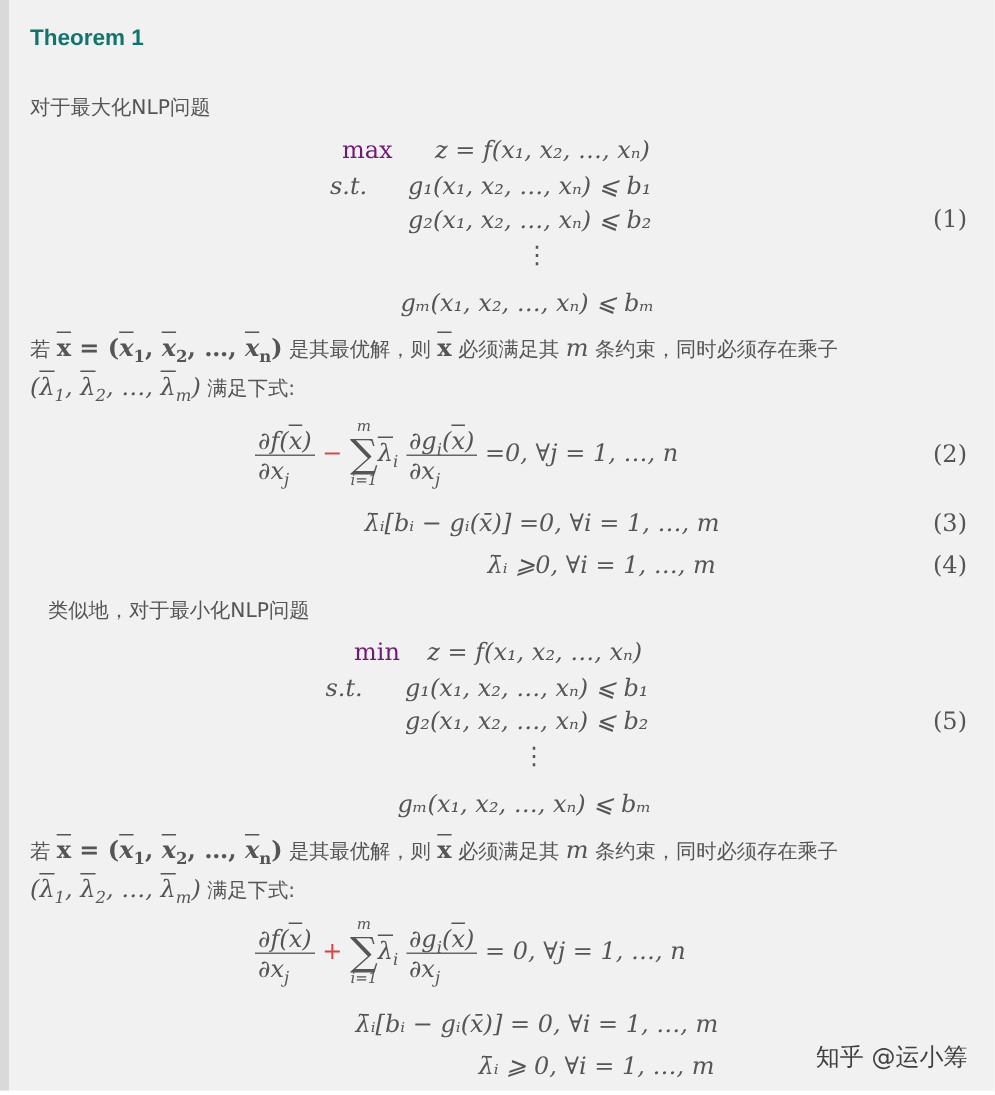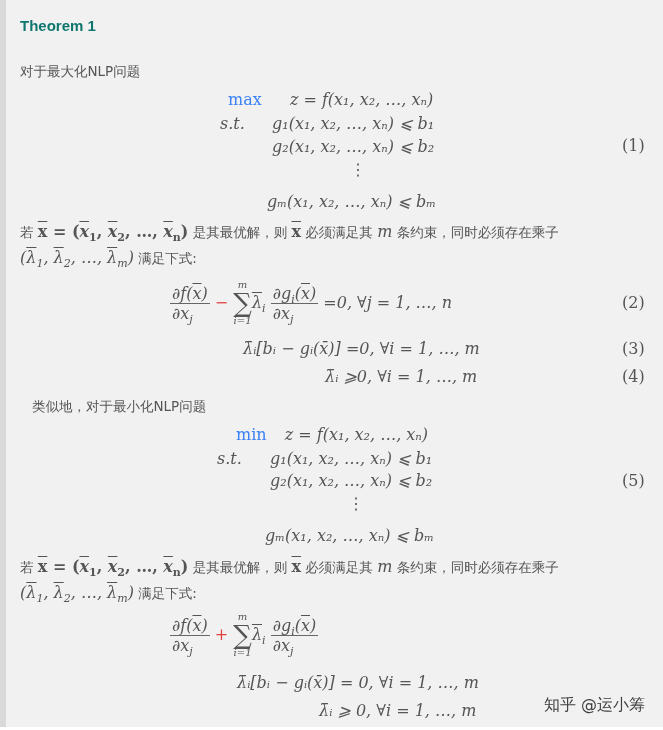--- a/index.html
+++ b/index.html
@@ -22,21 +22,21 @@
   }
   .cn {
     font-size: 13.5px; color: #555;
     font-family: "DejaVu Sans", sans-serif;
   }
   .math {
     font-family: "DejaVu Serif", "Liberation Serif", serif;
     font-style: italic; color: #555; font-size: 16px;
   }
   .up { font-style: normal; }
-  .red { color: #3b82f6; font-style: normal; }
+  .red { color: #701a75; font-style: normal; }
   .redop { color: #e04040; font-style: normal; }
   sub, sup { font-size: 11px; line-height: 0; }
   .eqno { font-family: "DejaVu Serif", serif; color: #555; font-size: 16px; }
   .bar { text-decoration: overline; }
   .frac { display: inline-block; text-align: left; vertical-align: middle; }
   .frac > span { display: block; padding: 0 2px; }
   .frac .num { border-bottom: 1px solid #666; }
   .sum { display: inline-block; text-align: center; vertical-align: middle; line-height: 1; }
   .sum .lim { display: block; font-size: 10px; }
   .sum .sig { display: block; font-size: 26px; font-style: normal; }
@@ -120,17 +120,18 @@
 <div class="abs cn" style="left:20px; top:583px;">
   <span class="math">(<span class="bar">λ</span><sub>1</sub>, <span class="bar">λ</span><sub>2</sub>, …, <span class="bar">λ</span><sub>m</sub>)</span>
   <span>满足下式:</span>
 </div>
 
 <div class="abs math" style="left:170px; top:612px;">
   <span class="frac"><span class="num">∂f(<span class="bar">x</span>)</span><span>∂x<sub>j</sub></span></span>
   <span class="redop">+</span>
   <span class="sum"><span class="lim">m</span><span class="sig">∑</span><span class="lim">i=1</span></span><span class="bar">λ</span><sub>i</sub>
   <span class="frac"><span class="num">∂g<sub>i</sub>(<span class="bar">x</span>)</span><span>∂x<sub>j</sub></span></span>
+  <span>= 0,   ∀j = 1, …, n</span>
 </div>
 <div class="abs math" style="left:237px; top:673px;">λ̄ᵢ[bᵢ − gᵢ(x̄)] = 0,   ∀i = 1, …, m</div>
 <div class="abs math" style="left:319px; top:701px;">λ̄ᵢ ⩾ 0,   ∀i = 1, …, m</div>
 
 <div class="abs watermark">知乎 @运小筹</div>
 
 </body></html>

